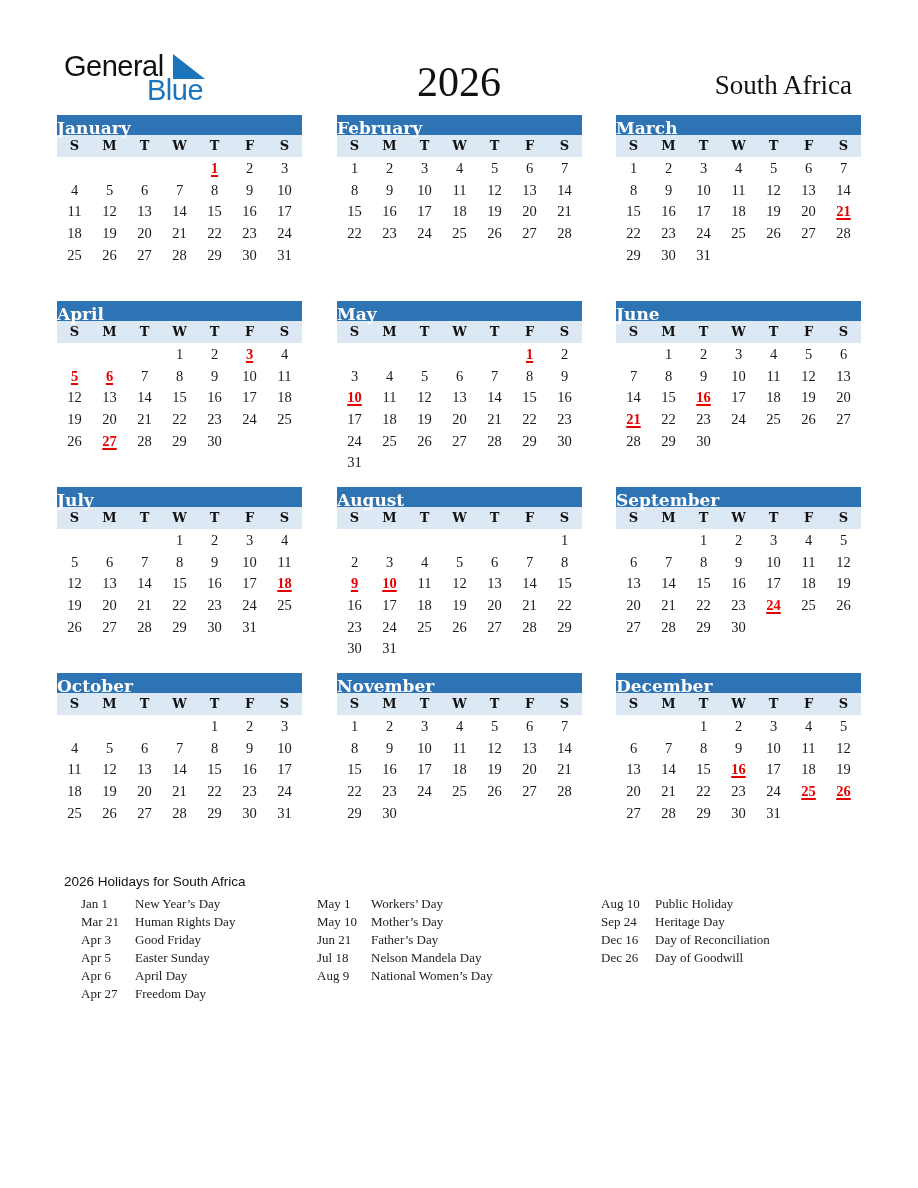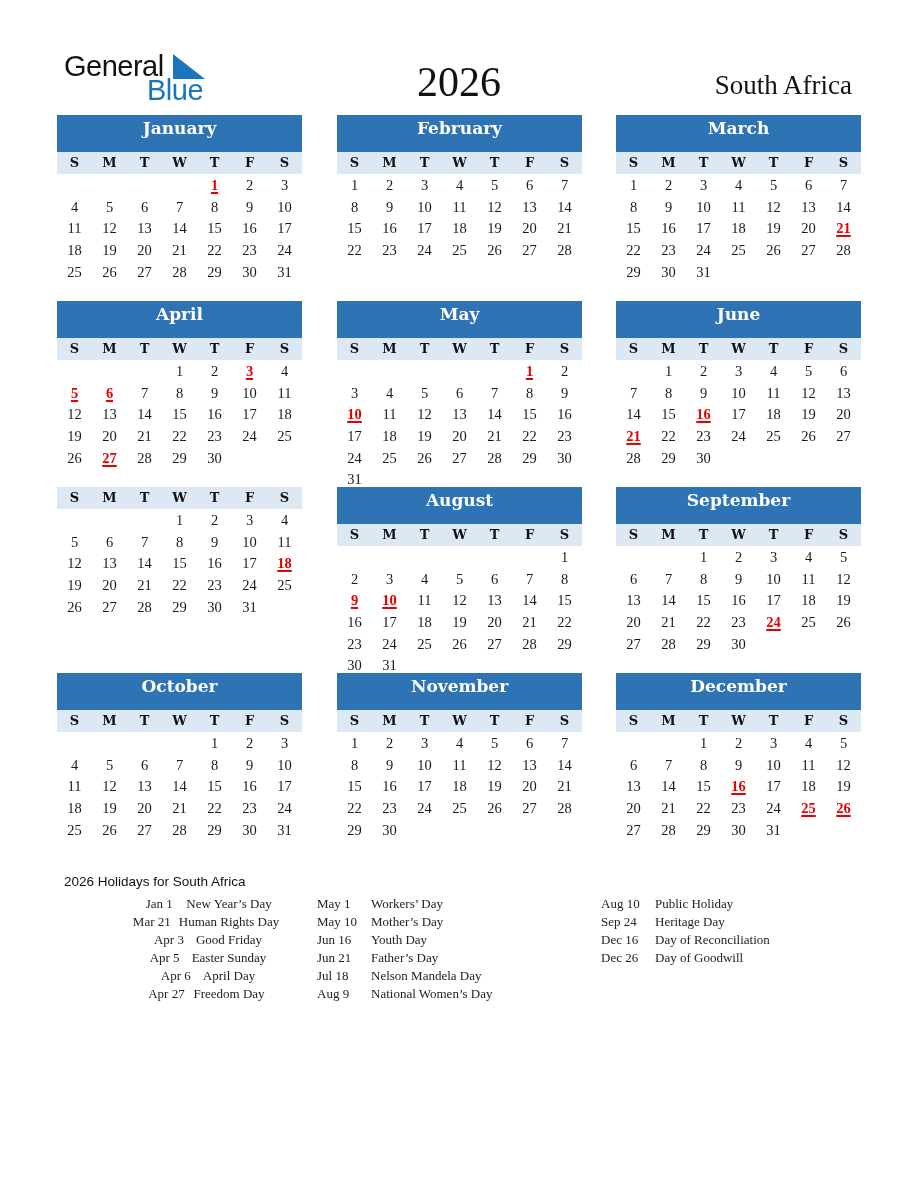--- a/index.html
+++ b/index.html
@@ -8,21 +8,21 @@
 
   .logo { position: absolute; left: 64px; top: 50px; width: 150px; height: 60px; }
   .logo .general { position: absolute; left: 0; top: 0; font-family: "Liberation Sans", sans-serif; font-size: 29px; color: #111; letter-spacing: -0.5px; }
   .logo .blue { position: absolute; left: 83px; top: 24px; font-family: "Liberation Sans", sans-serif; font-size: 29px; color: #1b75bc; letter-spacing: -0.5px; }
   .logo .tri2 { position: absolute; left: 109px; top: 4px; width: 32px; height: 25px; background: #1b75bc; clip-path: polygon(0 0, 0 100%, 100% 100%); }
 
   .year { position: absolute; left: 0; width: 918px; top: 58px; text-align: center; font-size: 42px; font-family: Liberation Serif, serif; color: #111; }
   .country { position: absolute; right: 66px; top: 70px; font-size: 27px; font-family: "Liberation Serif", "DejaVu Serif", serif; color: #111; }
 
   .month { position: absolute; width: 245px; }
-  .month .mhead { height: 37px; background: #2e74b5; color: #fff; text-align: center; font-weight: bold; font-size: 17px; line-height: 26px; font-family: "DejaVu Serif", serif; }
+  .month .mhead { height: 20px; background: #2e74b5; color: #fff; text-align: left; font-weight: bold; font-size: 17px; line-height: 26px; font-family: "DejaVu Serif", serif; }
   .month .dow { height: 22px; background: #dde8f5; display: grid; grid-template-columns: repeat(7, 1fr); }
   .month .dow span { text-align: center; font-weight: bold; font-size: 13px; line-height: 22px; color: #111; }
   .month .days { display: grid; grid-template-columns: repeat(7, 1fr); grid-auto-rows: 21.7px; padding-top: 1px; }
   .month .days span { text-align: center; font-size: 14.5px; line-height: 21.7px; color: #1a1a1a; font-family: "Liberation Serif", "DejaVu Serif", serif; }
   .month .days span.hol { color: #e60000; font-weight: bold; text-decoration: underline; text-decoration-thickness: 2px; text-underline-offset: 2px; }
 
   .holidays { position: absolute; left: 64px; top: 874px; width: 800px; }
   .holidays .htitle { font-family: "Liberation Sans", sans-serif; font-weight: normal; font-size: 13.5px; color: #111; margin-bottom: 6px; }
   .hcols { position: relative; }
   .hcol { position: absolute; top: 0; width: 260px; }
@@ -313,20 +313,21 @@
         <span class="">24</span>
         <span class="">25</span>
         <span class="">26</span>
         <span class="">27</span>
         <span class="">28</span>
         <span class="">29</span>
         <span class="">30</span>
       </div>
     </div>
     <div class="month" style="left: 57px; top: 487px;">
+      <div class="mhead">July</div>
       <div class="dow">
         <span>S</span>
         <span>M</span>
         <span>T</span>
         <span>W</span>
         <span>T</span>
         <span>F</span>
         <span>S</span>
       </div>
       <div class="days">
@@ -601,32 +602,31 @@
         <span class="">29</span>
         <span class="">30</span>
         <span class="">31</span>
       </div>
     </div>
   </div>
 
 <div class="holidays">
   <div class="htitle">2026 Holidays for South Africa</div>
   <div class="hcols" id="hcols">
-      <div class="hcol" style="left: 8px; text-align: center;">
+      <div class="hcol" style="left: 17px;">
         <div class="hrow"><span class="hd">Jan 1</span><span>New Year’s Day</span></div>
         <div class="hrow"><span class="hd">Mar 21</span><span>Human Rights Day</span></div>
         <div class="hrow"><span class="hd">Apr 3</span><span>Good Friday</span></div>
         <div class="hrow"><span class="hd">Apr 5</span><span>Easter Sunday</span></div>
         <div class="hrow"><span class="hd">Apr 6</span><span>April Day</span></div>
         <div class="hrow"><span class="hd">Apr 27</span><span>Freedom Day</span></div>
       </div>
       <div class="hcol" style="left: 253px;">
         <div class="hrow"><span class="hd">May 1</span><span>Workers’ Day</span></div>
         <div class="hrow"><span class="hd">May 10</span><span>Mother’s Day</span></div>
-        <div class="hrow"><span class="hd">Jun 16</span><span>Youth Day</span></div>
         <div class="hrow"><span class="hd">Jun 21</span><span>Father’s Day</span></div>
         <div class="hrow"><span class="hd">Jul 18</span><span>Nelson Mandela Day</span></div>
         <div class="hrow"><span class="hd">Aug 9</span><span>National Women’s Day</span></div>
       </div>
       <div class="hcol" style="left: 537px;">
         <div class="hrow"><span class="hd">Aug 10</span><span>Public Holiday</span></div>
         <div class="hrow"><span class="hd">Sep 24</span><span>Heritage Day</span></div>
         <div class="hrow"><span class="hd">Dec 16</span><span>Day of Reconciliation</span></div>
         <div class="hrow"><span class="hd">Dec 26</span><span>Day of Goodwill</span></div>
       </div>

